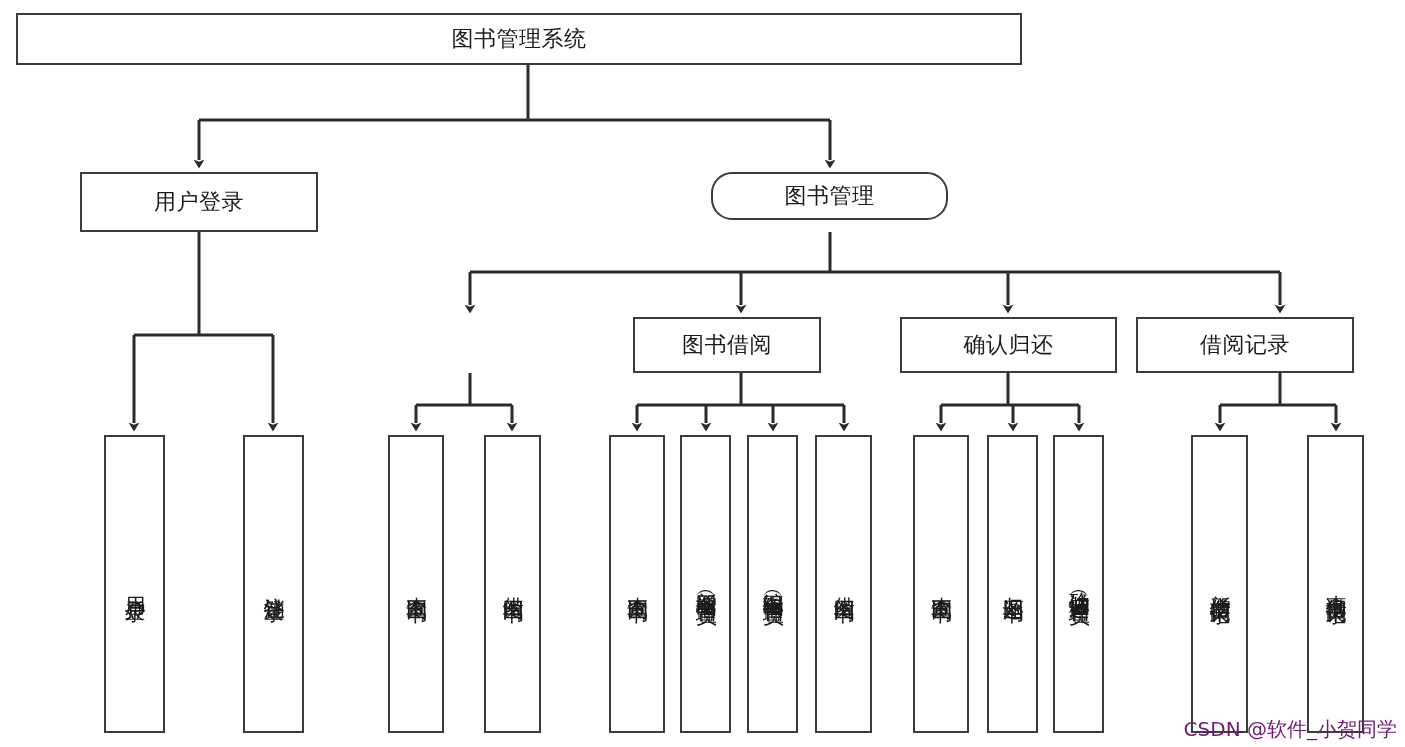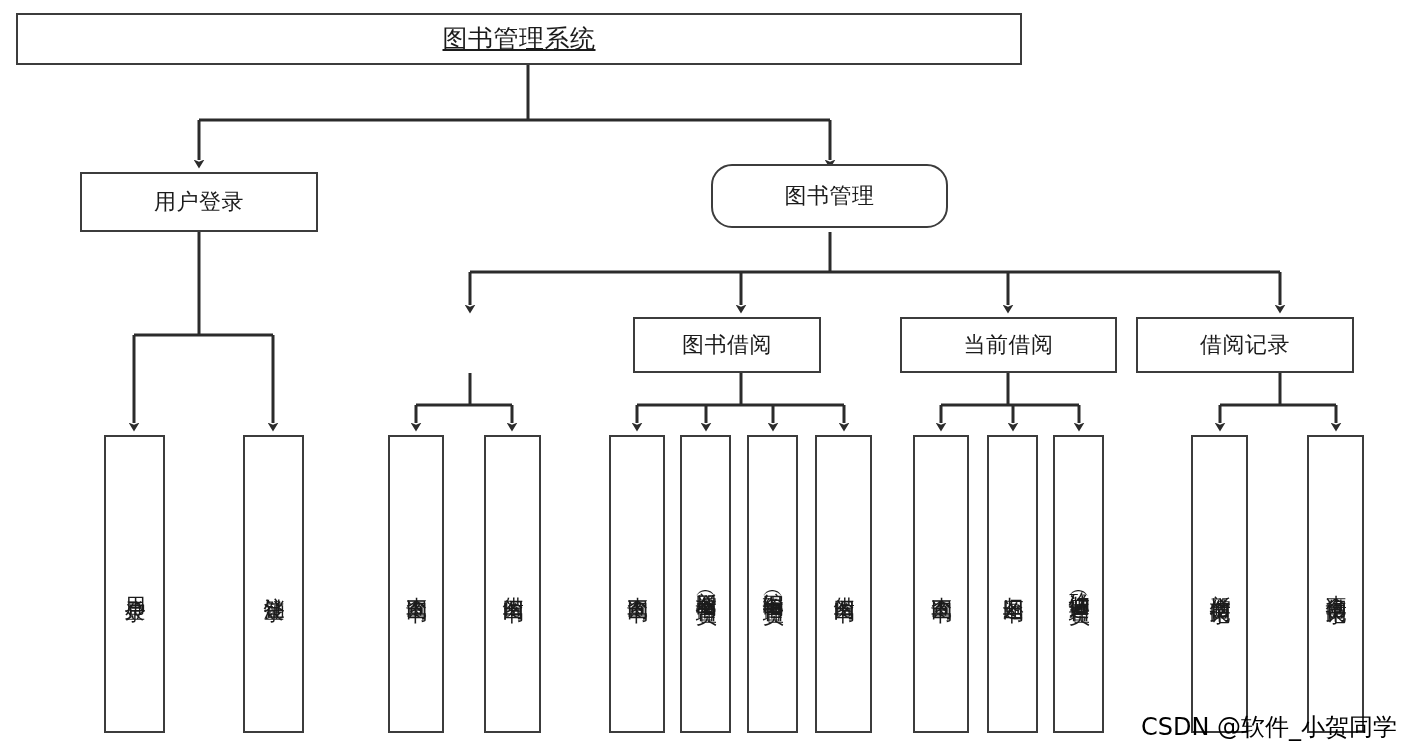--- a/index.html
+++ b/index.html
@@ -44,43 +44,42 @@
     display: block;
     text-align: center;
     line-height: 1.18;
     letter-spacing: 0.5px;
     white-space: nowrap;
   }
   .node.horiz .label {
     font-size: 22px;
   }
   .node.root .label {
-    font-size: 25px;
-    text-decoration: underline;
+    font-size: 22px;
   }
   .node.vert {
     align-items: center;
     justify-content: center;
     padding: 6px 0;
   }
   .node.vert .label {
     writing-mode: vertical-rl;
     text-orientation: upright;
     font-size: 21px;
     line-height: 1.12;
     letter-spacing: 2px;
     white-space: nowrap;
     max-height: 100%;
   }
   #watermark {
     position: absolute;
     right: 8px;
     bottom: 4px;
-    font-size: 24px;
-    color: #000000;
+    font-size: 20px;
+    color: #701a75;
     z-index: 5;
     white-space: nowrap;
     font-family: "DejaVu Sans", "Liberation Sans", sans-serif;
   }
 </style>
 </head>
 <body>
 
 <div id="canvas">
 
@@ -134,29 +133,29 @@
     </g>
   </svg>
 
   <div class="node root horiz" style="left: 16px; top: 13px; width: 1006px; height: 52px;">
     <span class="label">图书管理系统</span>
   </div>
 
   <div class="node horiz" style="left: 80px; top: 172px; width: 238px; height: 60px;">
     <span class="label">用户登录</span>
   </div>
-  <div class="node horiz" style="left: 711px; top: 164px; width: 237px; height: 64px; border-radius: 21px;">
+  <div class="node horiz" style="left: 711px; top: 172px; width: 237px; height: 48px; border-radius: 21px;">
     <span class="label">图书管理</span>
   </div>
 
   <div class="node horiz" style="left: 633px; top: 317px; width: 188px; height: 56px;">
     <span class="label">图书借阅</span>
   </div>
   <div class="node horiz" style="left: 900px; top: 317px; width: 217px; height: 56px;">
-    <span class="label">当前借阅</span>
+    <span class="label">确认归还</span>
   </div>
   <div class="node horiz" style="left: 1136px; top: 317px; width: 218px; height: 56px;">
     <span class="label">借阅记录</span>
   </div>
 
   <div class="node vert" style="left: 104px; top: 435px; width: 61px; height: 298px;">
     <span class="label">用户登录</span>
   </div>
   <div class="node vert" style="left: 243px; top: 435px; width: 61px; height: 298px;">
     <span class="label">注销登录</span>

